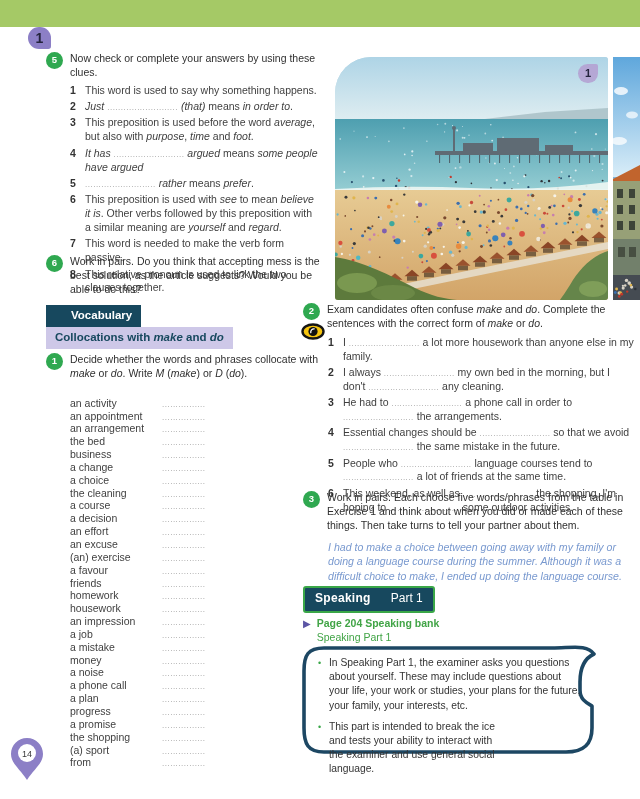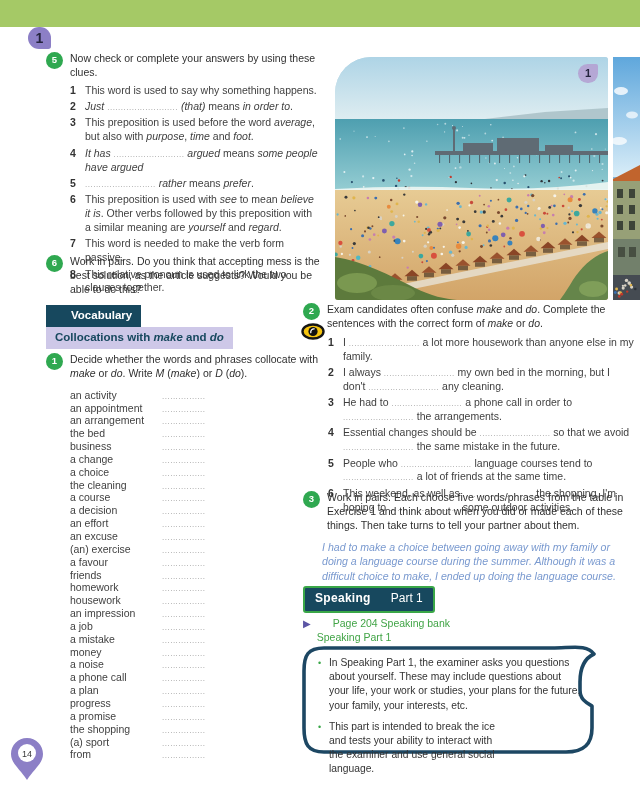--- a/index.html
+++ b/index.html
@@ -37,21 +37,21 @@
     position:absolute;left:46px;top:305px;
     background:var(--navy,#17485e);color:#fff;font-weight:bold;font-size:11.5px;
     padding:3px 9px 4px 25px;
   }
   .vocab-sub{
     position:absolute;left:46px;top:327px;
     background:var(--lavender,#cec8e8);color:var(--navy,#17485e);
     font-weight:bold;font-size:11.5px;padding:3px 9px 4px 9px;
   }
   
-  .word-list{margin-left:24px;margin-top:8px;}
+  .word-list{margin-left:24px;margin-top:16px;}
   .word-row{display:flex;align-items:baseline;height:12.85px;}
   .word{width:92px;}
   .dots{color:#8f8f8f;font-size:8px;letter-spacing:.5px;}
   
   .photo{
     position:absolute;left:335px;top:57px;width:273px;height:243px;
     border-radius:36px 3px 3px 3px;overflow:hidden;background:#bcd9e5;
   }
   .photo svg{display:block;width:100%;height:100%;}
   .photo-badge{
@@ -61,33 +61,33 @@
     color:#25253f;font-weight:bold;font-size:11px;
   }
   .strip{
     position:absolute;left:613px;top:57px;width:27px;height:243px;overflow:hidden;background:#7db6de;
   }
   .strip svg{display:block;width:100%;height:100%;}
   
   .target-icon{position:absolute;left:-2px;top:20px;width:24px;height:17px;}
   
   .example{
-    margin-left:19px;margin-top:7px;
+    margin-left:25px;margin-top:7px;
     color:var(--handwriting_blue,#7999cf);font-style:italic;font-size:10.6px;line-height:1.4;
   }
   
   .speaking-header{
     position:absolute;left:303px;top:586px;
     background:var(--navy,#17485e);border:2px solid var(--border_green,#3aa748);
     border-radius:3px;color:#fff;font-size:12px;padding:3px 10px 4px 10px;
   }
   .speaking-header .sb{font-weight:bold;margin-right:20px;letter-spacing:.3px;}
   .bank-link{position:absolute;left:303px;top:617px;display:flex;}
   .bank-arrow{color:#5c55a5;font-size:10px;margin-right:6px;line-height:1.3;}
-  .bank-text .l1{font-weight:normal;color:var(--link_green,#41a446);margin-left:16px;}
+  .bank-text .l1{font-weight:bold;color:var(--link_green,#41a446);}
   .bank-text .l2{color:var(--link_green,#41a446);}
   
   .exam-box{position:absolute;left:300px;top:644px;width:298px;height:112px;}
   .exam-box .frame{position:absolute;left:0;top:0;width:100%;height:100%;}
   .bullets{position:absolute;left:18px;top:12px;right:14px;}
   .bullet{display:flex;margin-bottom:7px;color:#333;font-size:10.3px;line-height:1.38;}
   .bullet .bmark{flex:none;width:11px;color:var(--border_green,#3aa748);font-size:9px;padding-top:1px;}
   .bullets .bullet:last-of-type{padding-right:82px;}
   .exam-badge{
     position:absolute;right:4px;bottom:-3px;width:60px;height:60px;

